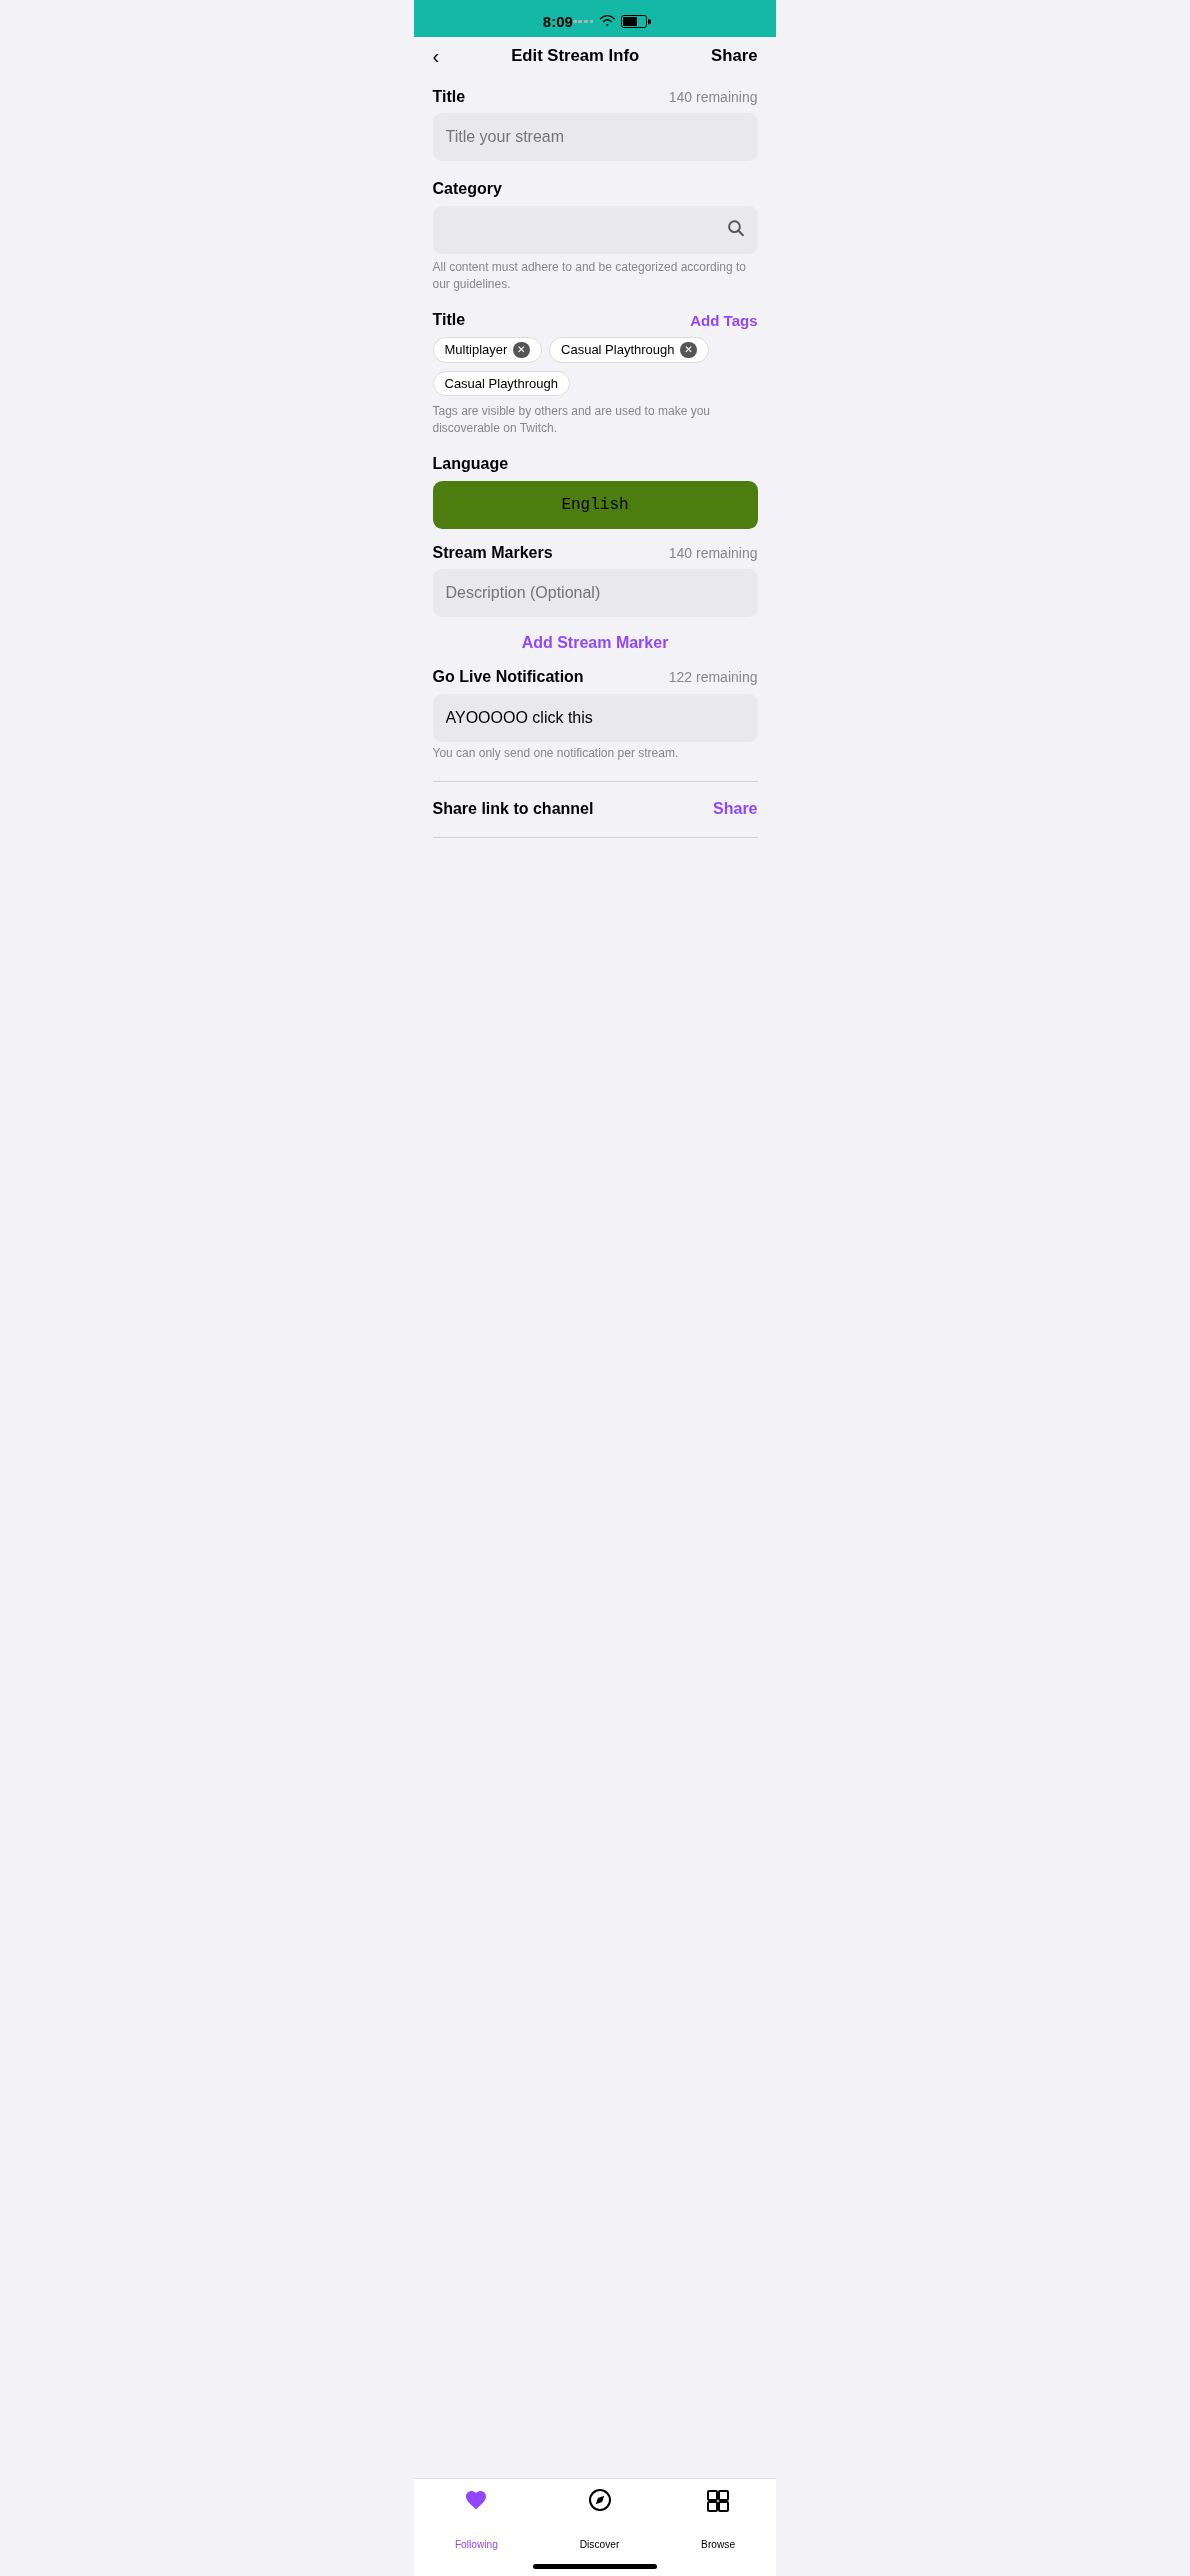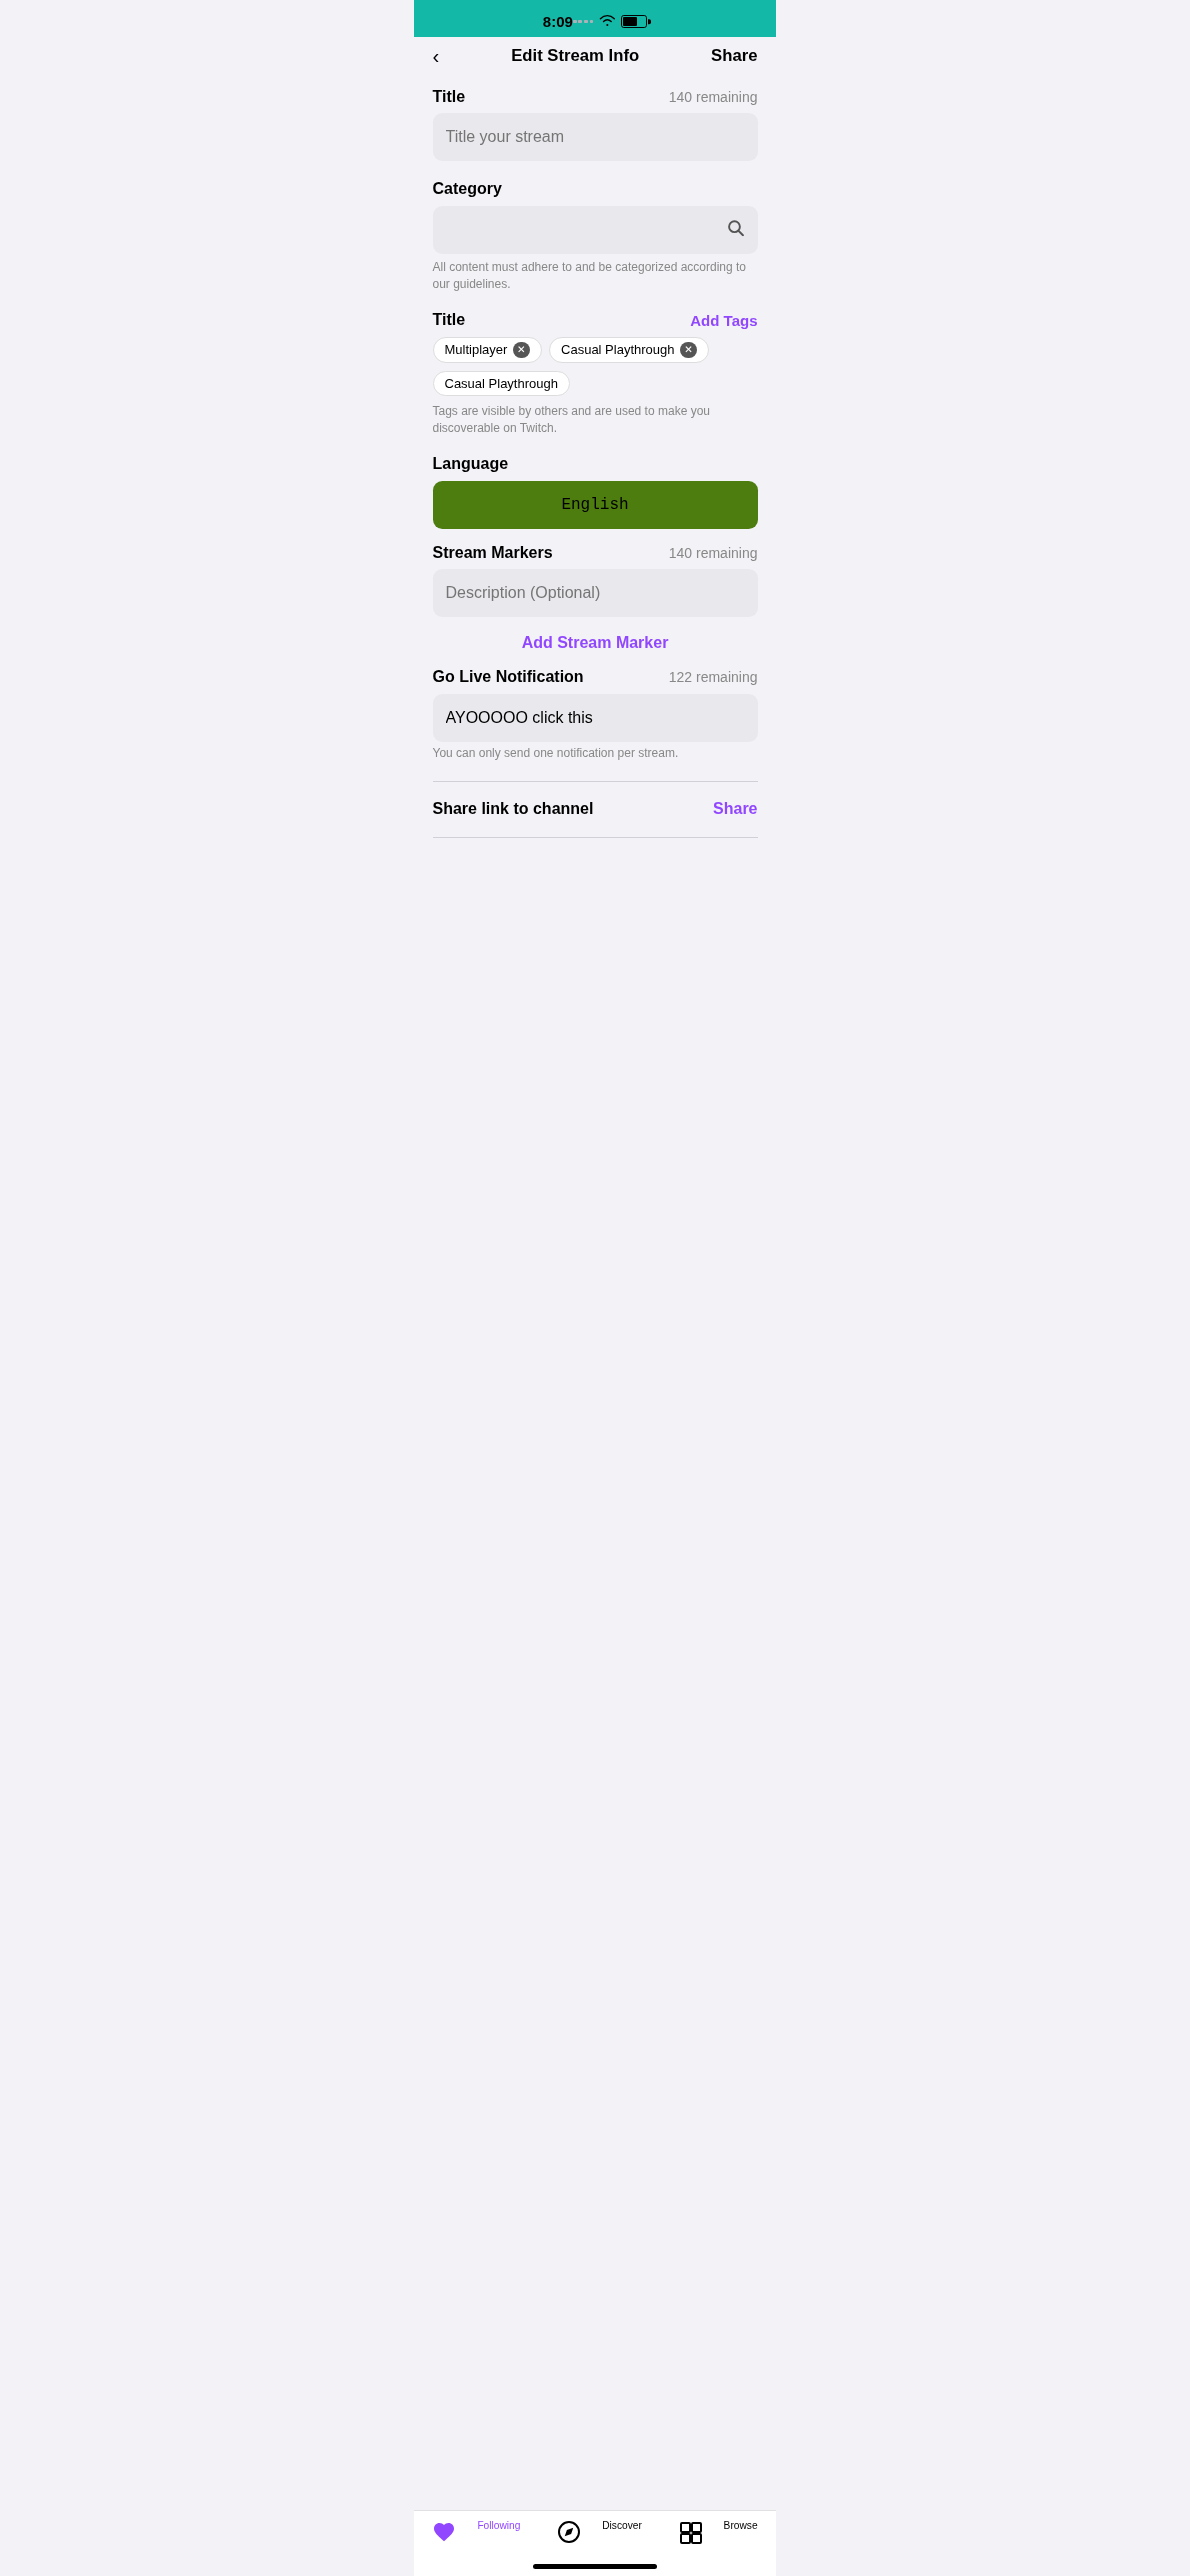--- a/index.html
+++ b/index.html
@@ -271,21 +271,22 @@
       width: 362px;
       background: #fff;
       border-top: 0.9px solid #e0e0e0;
       display: flex;
       justify-content: space-around;
       align-items: center;
       padding: 9.3px 0 26px 0;
     }
     .tab-item {
       display: flex;
-      flex-direction: row;
+      flex-direction: column;
+      align-items: center;
       gap: 21px;
       cursor: pointer;
     }
     .tab-icon {
       font-size: 22px;
     }
     .tab-label {
       font-size: 10.2px;
       font-weight: 500;
       color: #000;

